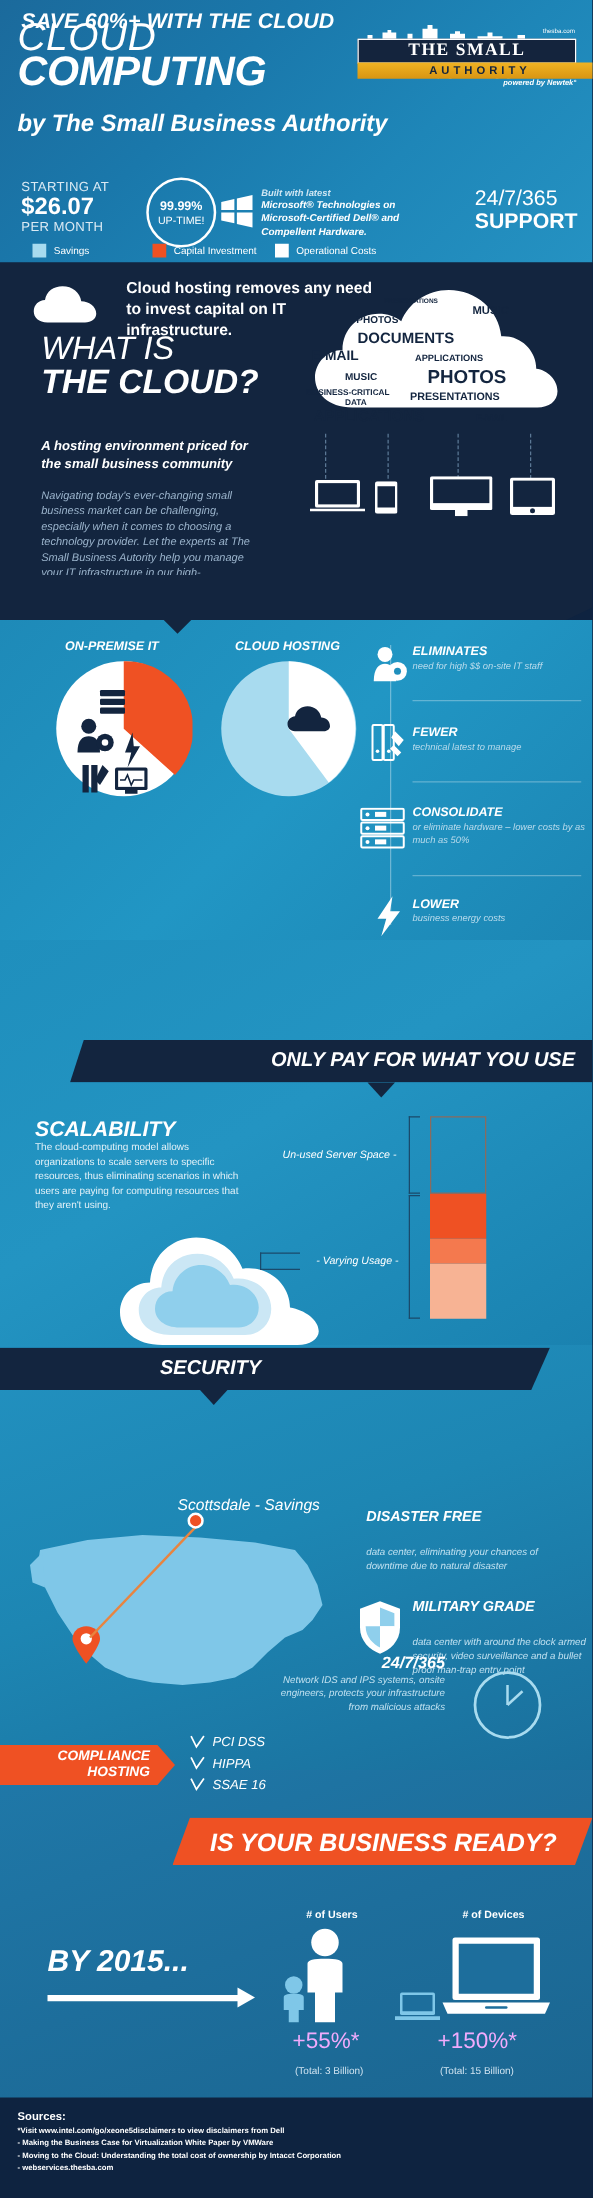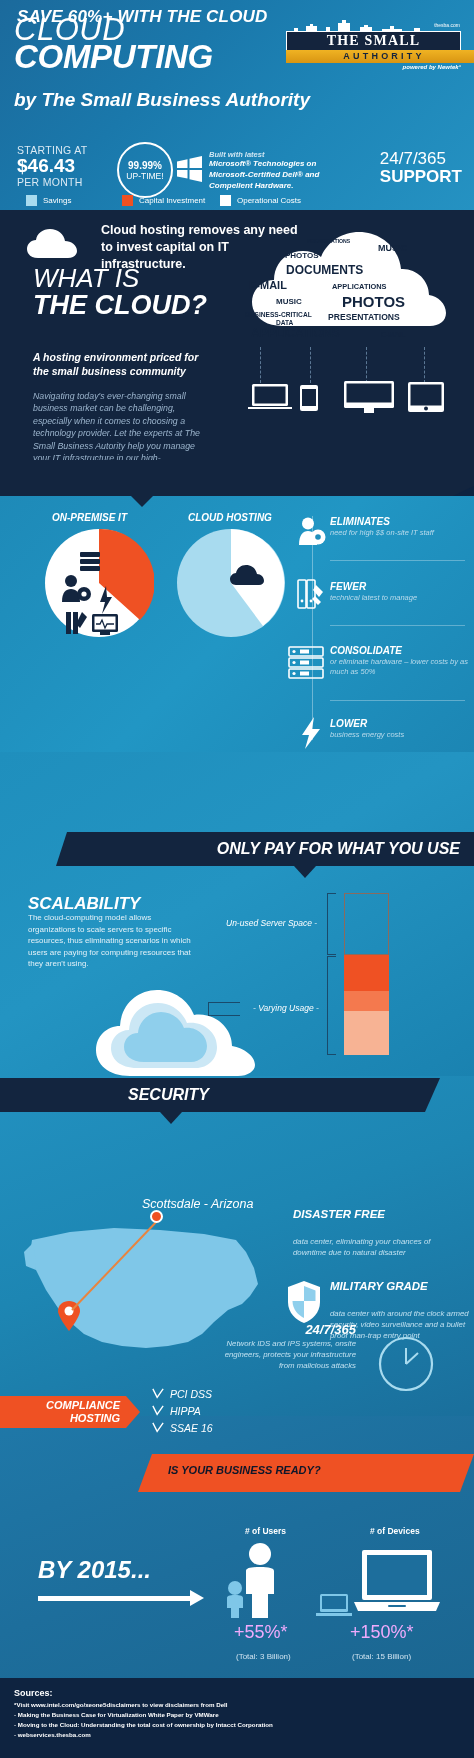--- a/index.html
+++ b/index.html
@@ -197,21 +197,21 @@
   .chk-list { position: absolute; left: 152px; top: 1388px; }
   .chk-row { display: flex; align-items: center; margin-bottom: 5px; }
   .chk-row .ck { width: 12px; height: 12px; margin-right: 6px; }
   .chk-row .cl { font-size: 10.5px; font-style: italic; color: #ffffff; }
 
   
   .band-ready {
     position: absolute; left: 138px; top: 1454px; width: 336px; height: 38px;
     background: #ef5123; clip-path: polygon(14px 0, 336px 0, 322px 38px, 0 38px);
   }
-  .band-ready-txt { position: absolute; left: 30px; top: 10px; font-size: 11px; font-style: italic; font-weight: bold; color: #0f172a; }
+  .band-ready-txt { position: absolute; left: 30px; top: 10px; font-size: 20px; font-style: italic; font-weight: bold; color: #ffffff; }
   .sec-ready {
     position: absolute; left: 0; top: 1416px; width: 474px; height: 262px;
     background: linear-gradient(160deg,#1f78a8 0%, #1d6e9c 50%, #1b6691 100%);
     z-index: -1;
   }
   .by2015 { position: absolute; left: 38px; top: 1556px; font-size: 24px; font-style: italic; font-weight: bold; color: #ffffff; }
   .arrow-line { position: absolute; left: 38px; top: 1596px; width: 155px; height: 5px; background: #ffffff; }
   .arrow-head { position: absolute; left: 190px; top: 1590px; width: 0; height: 0;
     border-top: 8px solid transparent; border-bottom: 8px solid transparent; border-left: 14px solid #ffffff; }
 
@@ -244,21 +244,21 @@
       </svg>
       <div class="logo-tld">thesba.com</div>
       <div class="logo-band">THE SMALL BUSINESS</div>
       <div class="logo-auth">AUTHORITY</div>
       <div class="logo-powered">powered by Newtek°</div>
     </div>
 
     <div class="hdr-stats">
       <div class="stat-price">
         <div class="l1">STARTING AT</div>
-        <div class="l2">$46.43</div>
+        <div class="l2">$26.07</div>
         <div class="l3">PER MONTH</div>
       </div>
 
       <div class="stat-uptime">
         <div class="u1">99.99%</div>
         <div class="u2">UP-TIME!</div>
       </div>
 
       <svg class="ms-logo" viewBox="0 0 28 28">
         <path d="M2 6.5 L12.5 4.2 L12.5 13 L2 13 Z" fill="#ffffff"></path>
@@ -484,21 +484,21 @@
   <div class="lbl-it" style="left:253px; top:1003px;">- Varying Usage -</div>
   <div style="position:absolute; left:208px; top:1002px; width:32px; height:14px; border:1.5px solid #1a4a6b; border-right:none;"></div>
   <div class="srv-caption" style="left:314px; top:1089px; width:105px;">Physical Server</div>
 
   <div class="sec-security"></div>
   <div class="band-sec">
     <div class="band-sec-txt">SECURITY</div>
   </div>
   <div class="notch-sec"></div>
 
-  <div class="scotts">Scottsdale - Arizona</div>
+  <div class="scotts">Scottsdale - Savings</div>
 
   <svg style="position:absolute; left:18px; top:1218px;" width="250" height="150" viewBox="0 0 250 150">
     <path d="M14 22 L52 14 L96 10 L142 12 L186 16 L218 22 L228 34 L236 50 L240 66 L232 78
              L224 86 L210 92 L196 104 L184 116 L170 124 L150 128 L128 130 L104 128 L84 124
              L66 116 L52 104 L40 90 L28 72 L18 52 L12 36 Z" fill="#7fc7e8"></path>
     <path d="M16 24 L6 34 L8 48 L18 52 Z" fill="#7fc7e8"></path>
   </svg>
   <svg style="position:absolute; left:56px; top:1300px;" width="26" height="32" viewBox="0 0 26 32">
     <path d="M13 31 C13 31 24 17 24 11 C24 5 19 1 13 1 C7 1 2 5 2 11 C2 17 13 31 13 31 Z" fill="#ef5123"></path>
     <circle cx="13" cy="11" r="4.5" fill="#ffffff"></circle>

